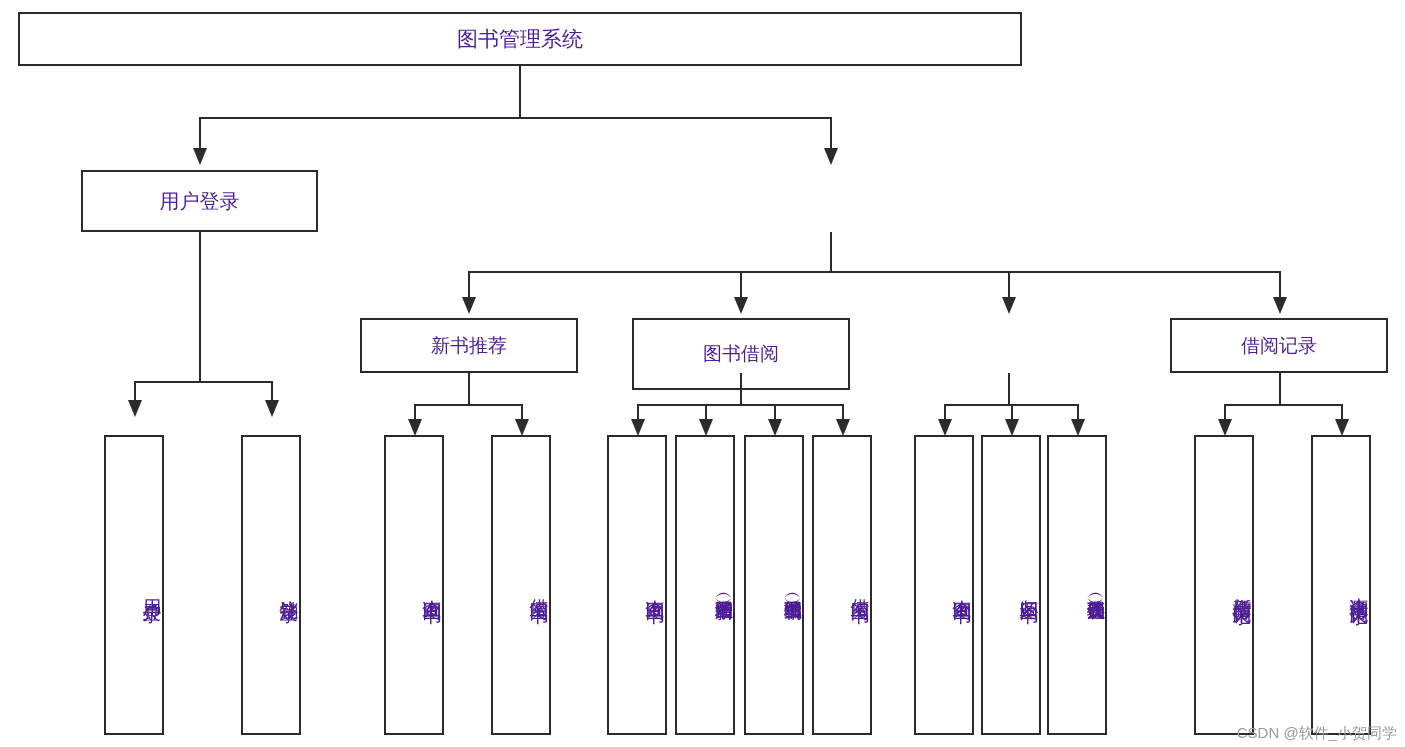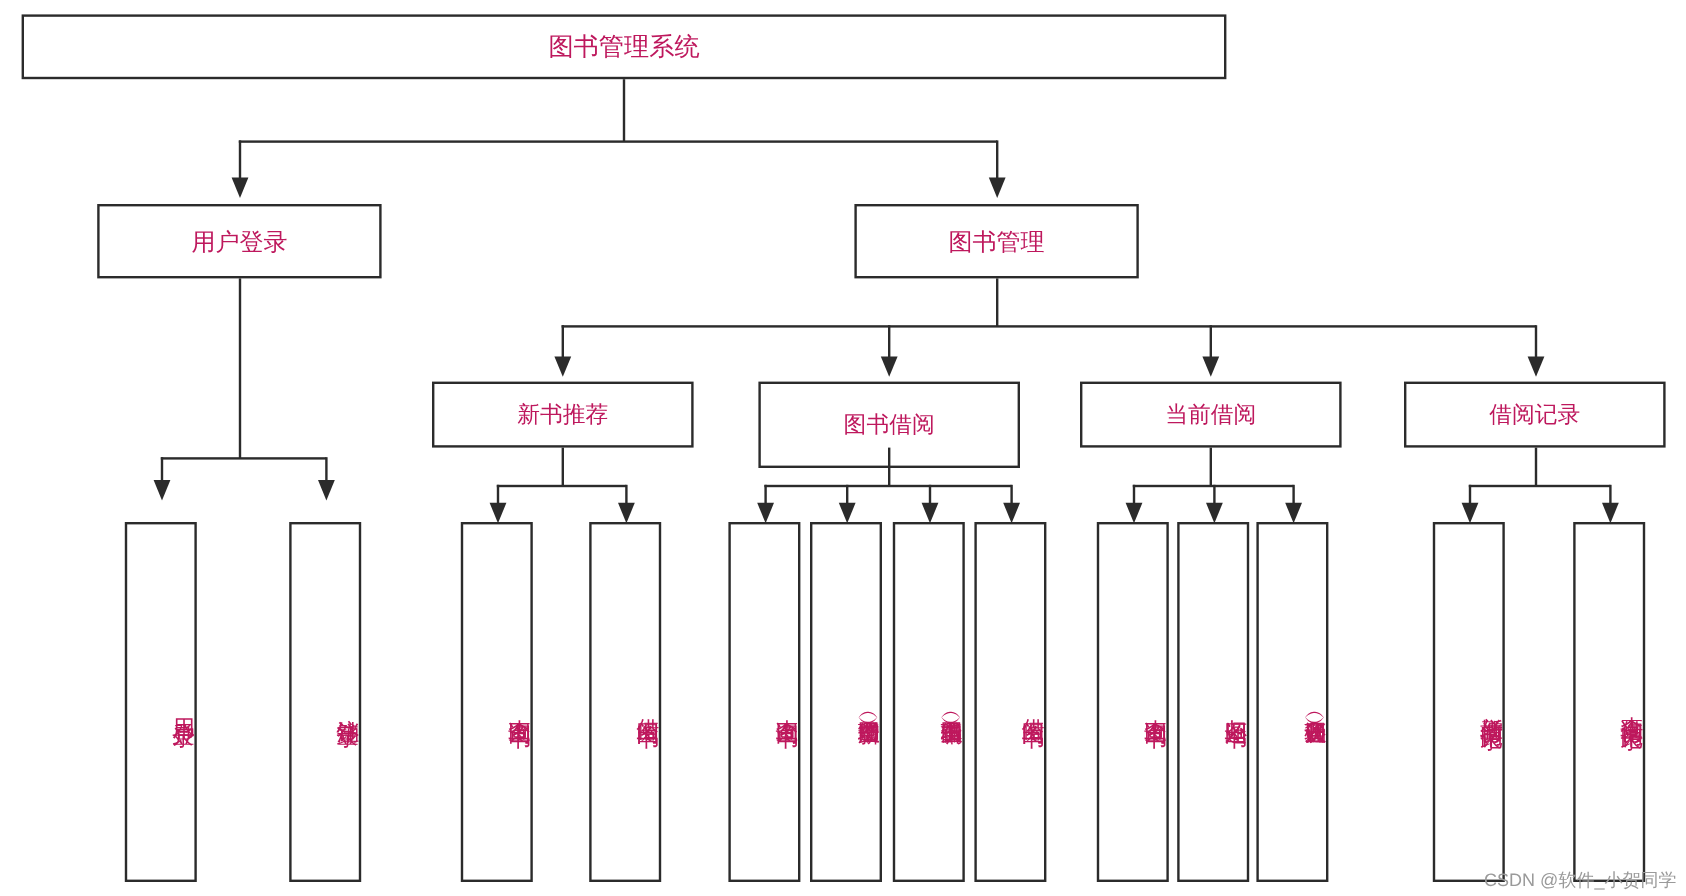--- a/index.html
+++ b/index.html
@@ -18,21 +18,21 @@
     overflow: hidden;
   }
   .node {
     position: absolute;
     box-sizing: border-box;
     border: 2px solid #2b2b2b;
     background: #ffffff;
     display: flex;
     align-items: center;
     justify-content: center;
-    color: #be185d;
+    color: #4c1d95;
   }
   .node.root {
     font-size: 21px;
   }
   .node.lvl1 {
     font-size: 20px;
   }
   .node.lvl2 {
     font-size: 19px;
   }
@@ -86,21 +86,20 @@
   <div class="conn v" style="left:519px; top:66px; height:52px;"></div>
 
   <div class="conn h" style="left:199px; top:117px; width:632px;"></div>
 
   <div class="conn v" style="left:199px; top:117px; height:33px;"></div>
   <div class="arrow" style="left:193px; top:148px;"></div>
   <div class="conn v" style="left:830px; top:117px; height:33px;"></div>
   <div class="arrow" style="left:824px; top:148px;"></div>
 
   <div class="node lvl1" style="left:81px; top:170px; width:237px; height:62px;">用户登录</div>
-  <div class="node lvl1" style="left:712px; top:170px; width:237px; height:62px;">图书管理</div>
 
   <div class="conn v" style="left:199px; top:232px; height:150px;"></div>
   <div class="conn h" style="left:134px; top:381px; width:138px;"></div>
   <div class="conn v" style="left:134px; top:381px; height:21px;"></div>
   <div class="arrow" style="left:128px; top:400px;"></div>
   <div class="conn v" style="left:271px; top:381px; height:21px;"></div>
   <div class="arrow" style="left:265px; top:400px;"></div>
 
   <div class="conn v" style="left:830px; top:232px; height:40px;"></div>
   <div class="conn h" style="left:468px; top:271px; width:812px;"></div>
@@ -108,21 +107,20 @@
   <div class="arrow" style="left:462px; top:297px;"></div>
   <div class="conn v" style="left:740px; top:271px; height:28px;"></div>
   <div class="arrow" style="left:734px; top:297px;"></div>
   <div class="conn v" style="left:1008px; top:271px; height:28px;"></div>
   <div class="arrow" style="left:1002px; top:297px;"></div>
   <div class="conn v" style="left:1279px; top:271px; height:28px;"></div>
   <div class="arrow" style="left:1273px; top:297px;"></div>
 
   <div class="node lvl2" style="left:360px; top:318px; width:218px; height:55px;">新书推荐</div>
   <div class="node lvl2" style="left:632px; top:318px; width:218px; height:72px;">图书借阅</div>
-  <div class="node lvl2" style="left:900px; top:318px; width:218px; height:55px;">当前借阅</div>
   <div class="node lvl2" style="left:1170px; top:318px; width:218px; height:55px;">借阅记录</div>
 
   <div class="conn v" style="left:468px; top:373px; height:32px;"></div>
   <div class="conn h" style="left:414px; top:404px; width:108px;"></div>
   <div class="conn v" style="left:414px; top:404px; height:18px;"></div>
   <div class="arrow" style="left:408px; top:419px;"></div>
   <div class="conn v" style="left:521px; top:404px; height:18px;"></div>
   <div class="arrow" style="left:515px; top:419px;"></div>
 
   <div class="conn v" style="left:740px; top:373px; height:32px;"></div>

